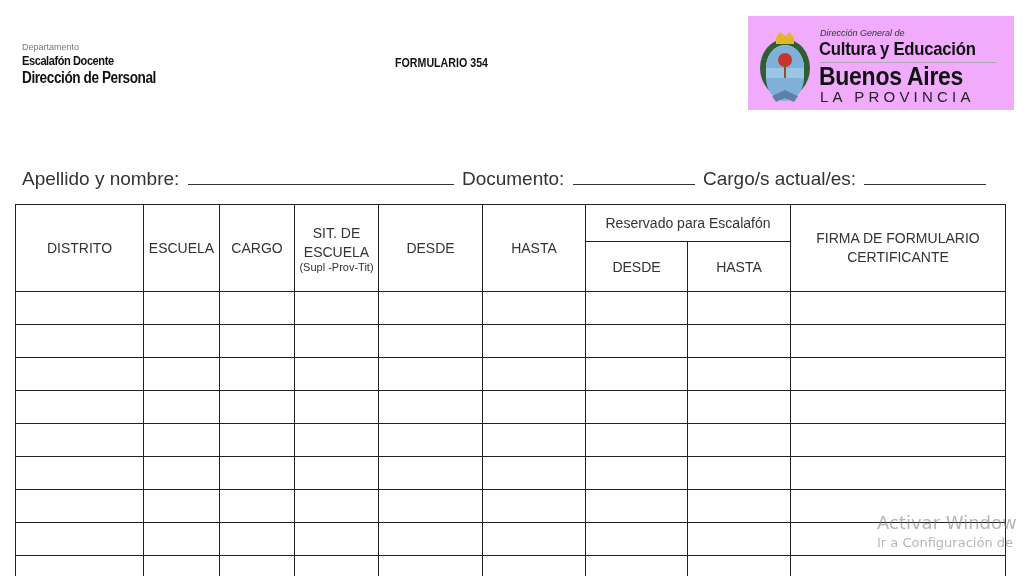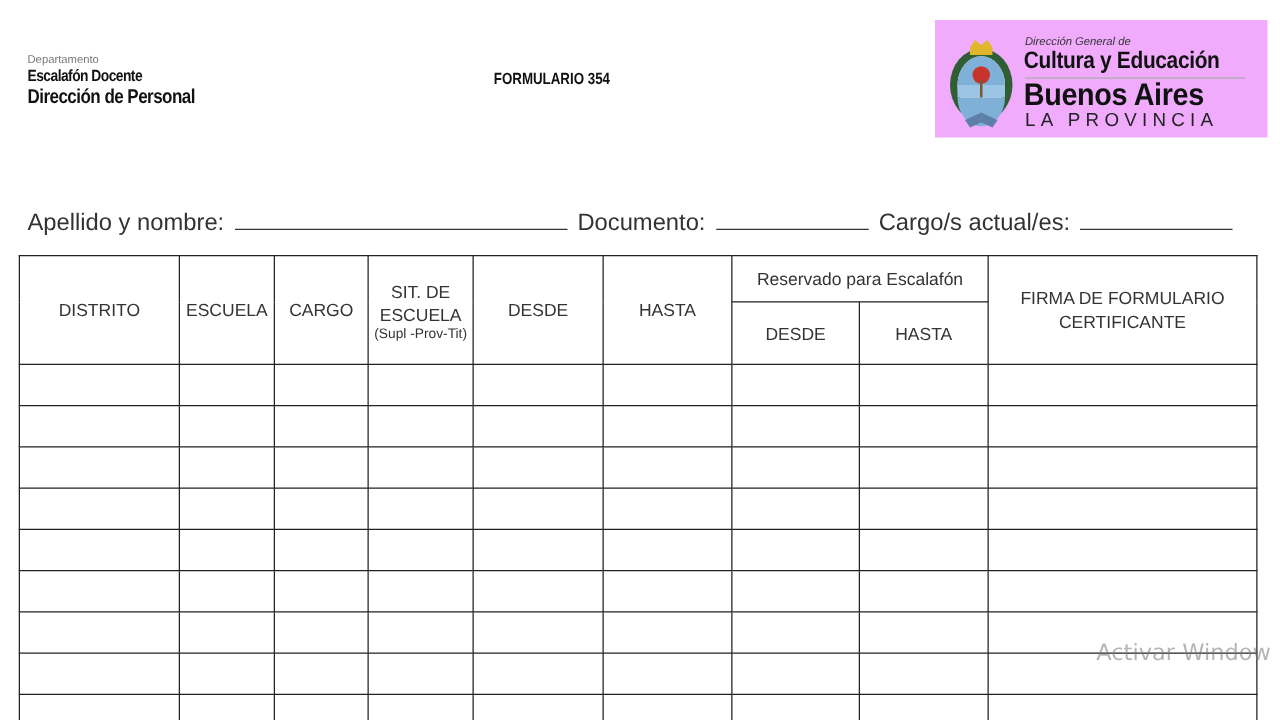--- a/index.html
+++ b/index.html
@@ -198,13 +198,14 @@
         <td></td>
         <td></td>
         <td></td>
         <td></td>
       </tr>
     </tbody>
 </table>
 
 <div class="wm">
   <div class="a">Activar Window</div>
+  <div class="b">Ir a Configuración de</div>
 </div>
 
 </body></html>

